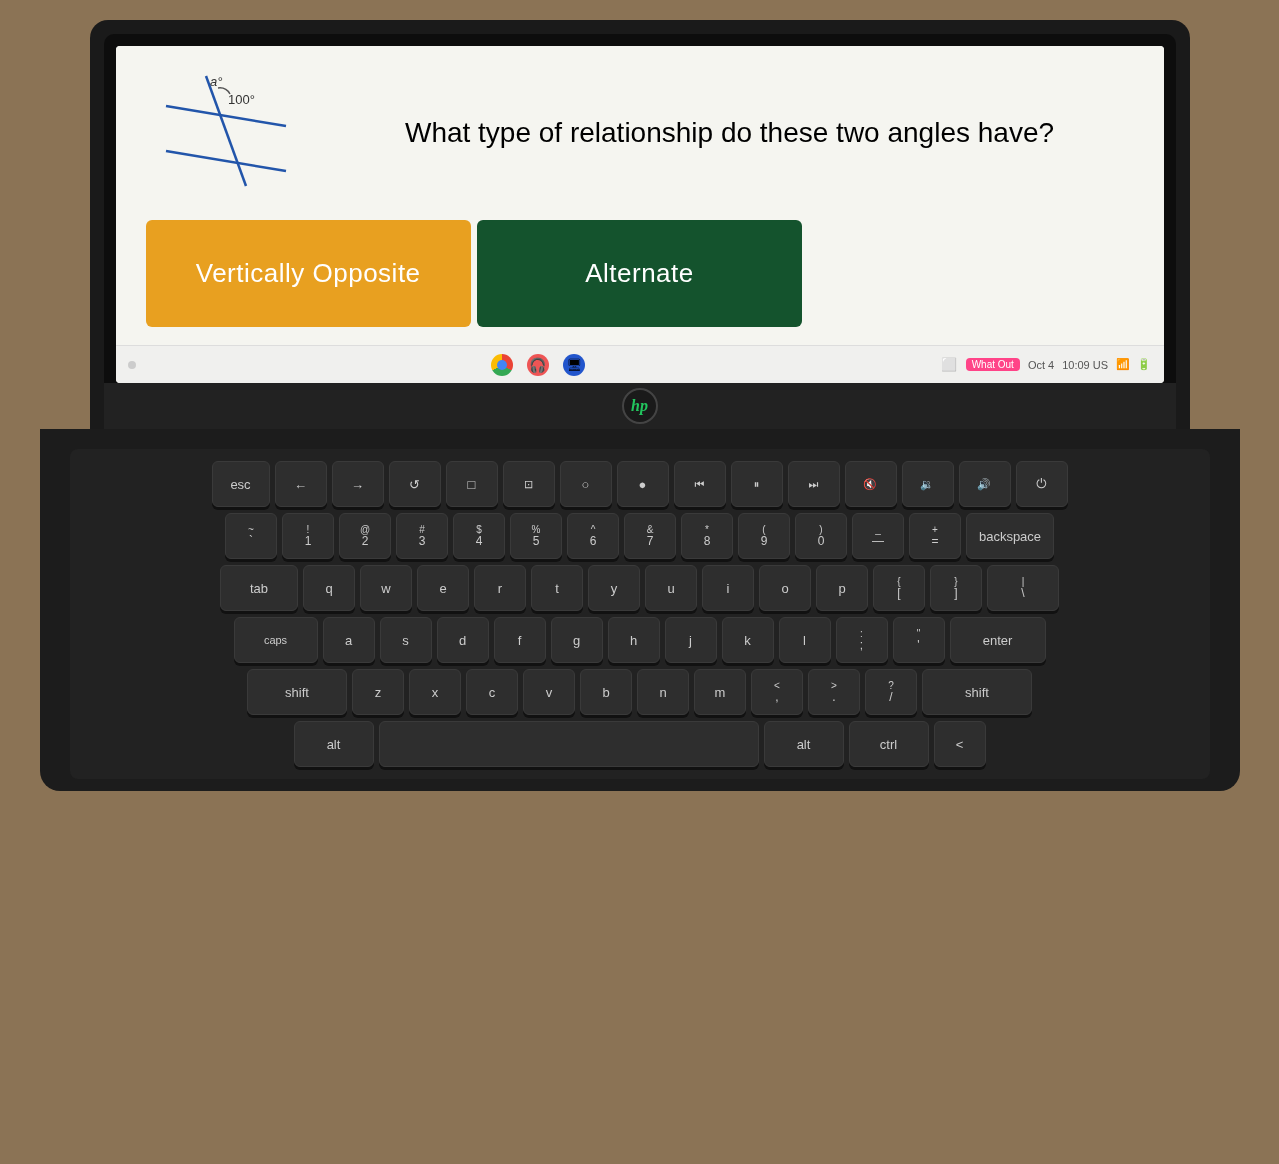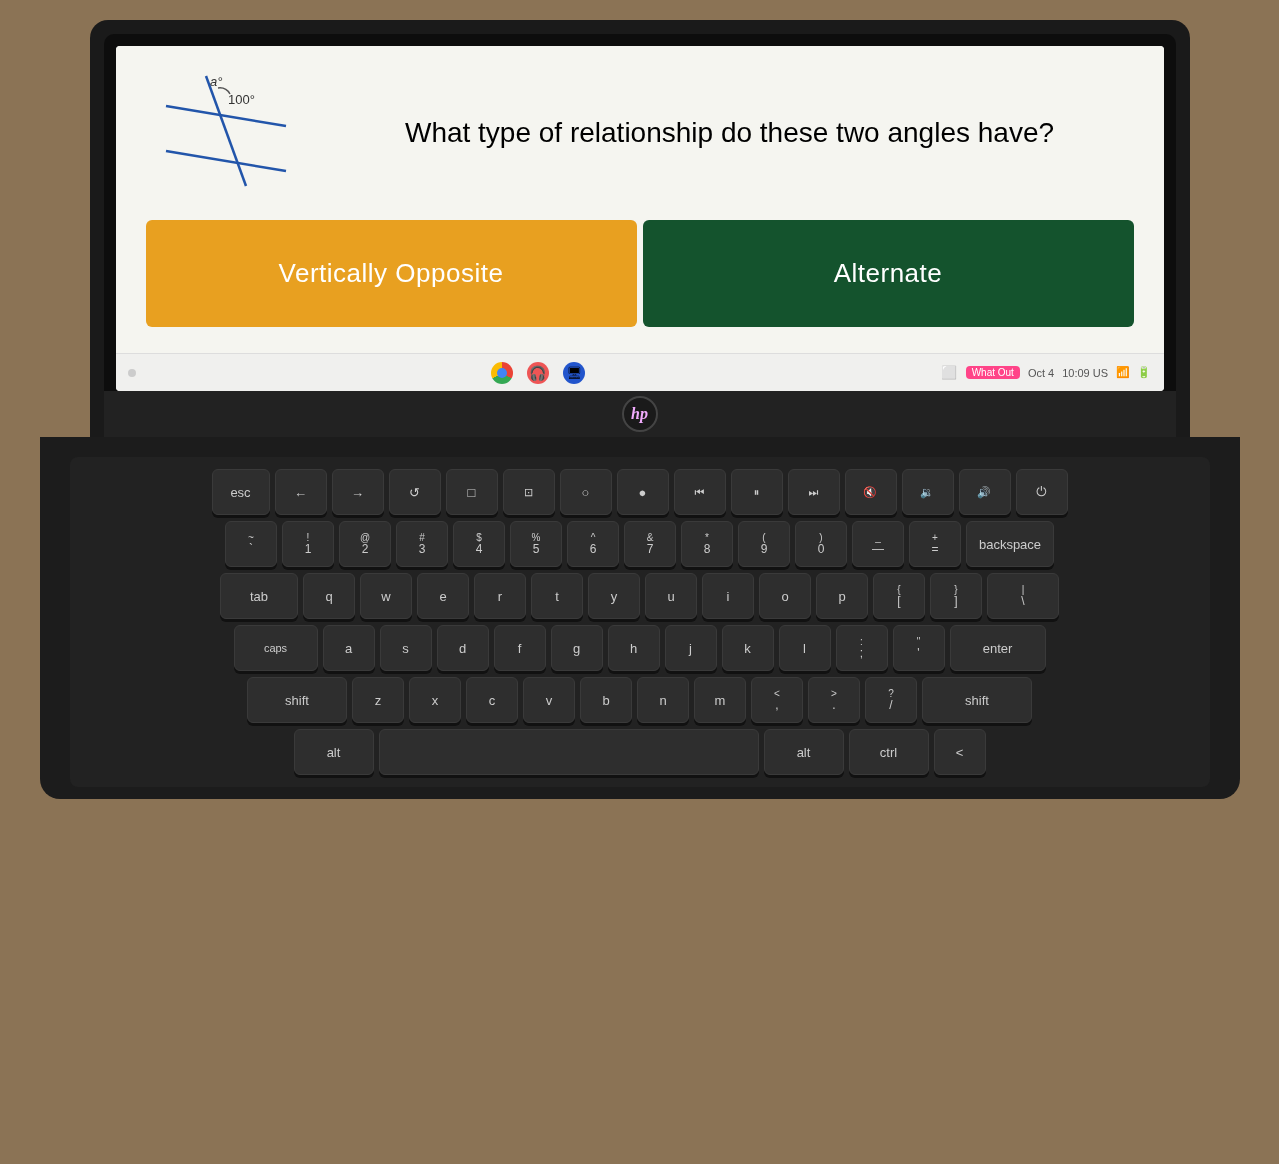--- a/index.html
+++ b/index.html
@@ -68,24 +68,24 @@
       font-size: 28px;
       color: #000000;
       text-align: center;
       flex: 1;
       line-height: 1.3;
     }
 
     
     .answers-grid {
       display: grid;
-      grid-template-columns: 1fr 1fr;
+      grid-template-columns: 1fr 1fr 1fr;
       gap: 6px;
       width: 100%;
-      margin-bottom: 16px;
+      margin-bottom: 8px;
     }
 
     .answer-btn {
       padding: 38px 20px;
       border: none;
       border-radius: 6px;
       font-size: 26px;
       font-weight: 500;
       color: white;
       cursor: pointer;
@@ -303,21 +303,21 @@
           <span>📶</span>
           <span>🔋</span>
         </div>
       </div>
 
     </div>
   </div>
 
   <div class="hp-logo-area">
     <div class="hp-logo">
-      <span style="color:#f0abfc;font-style:italic;font-family:serif;">hp</span>
+      <span style="color:#22c55e;font-style:italic;font-family:serif;">hp</span>
     </div>
   </div>
 </div>
 
 <div class="keyboard-housing">
   <div class="keyboard">
 
     <div class="key-row">
       <div class="key key-esc">esc</div>
       <div class="key key-fn-row">←</div>

